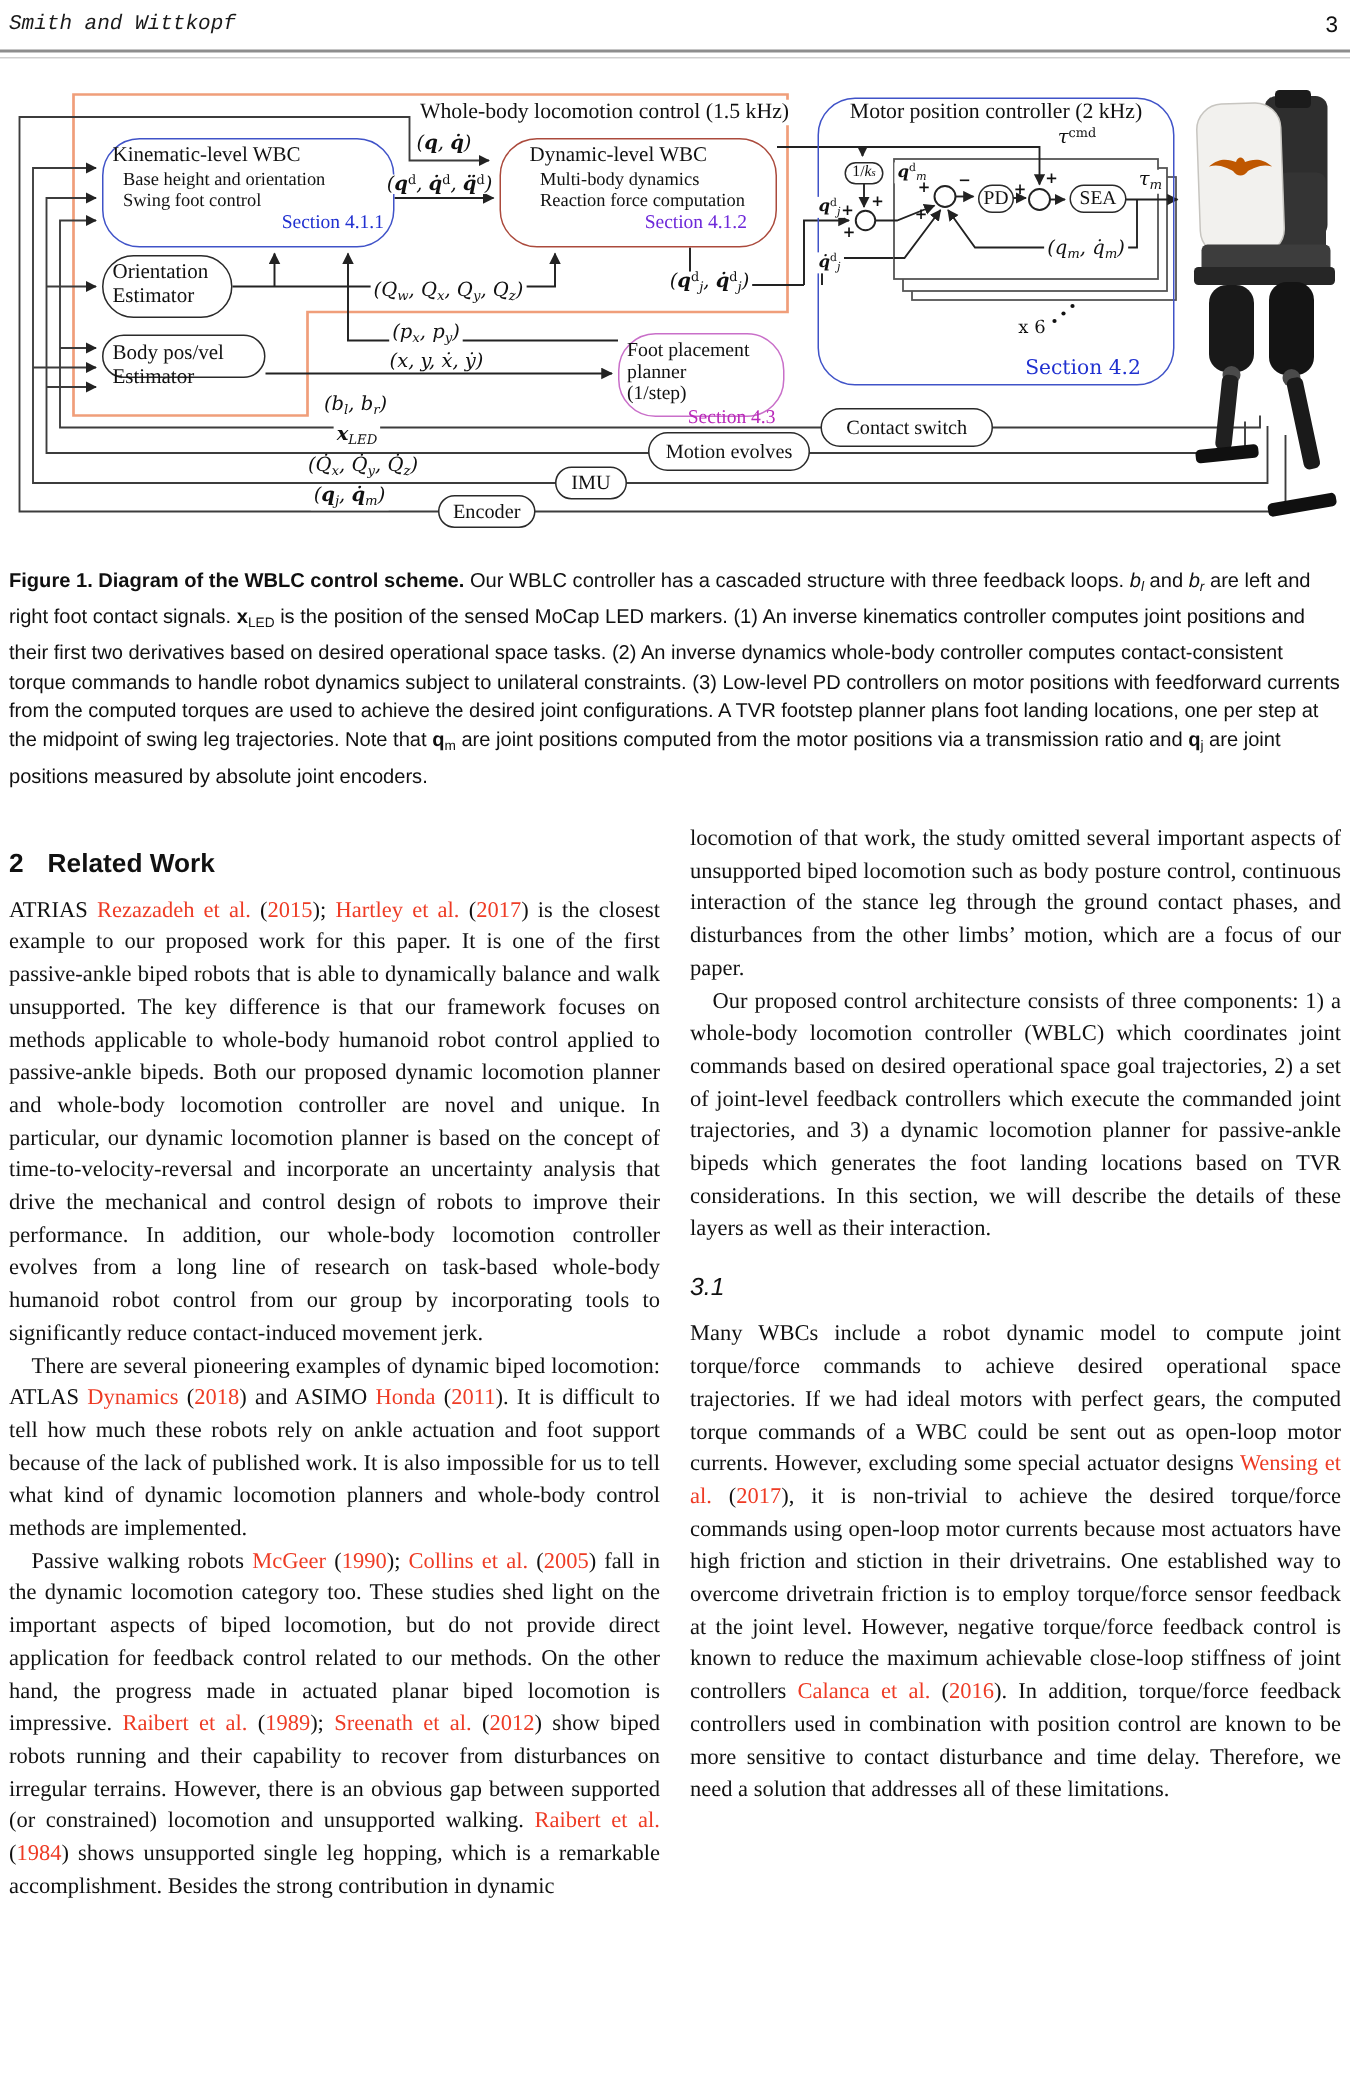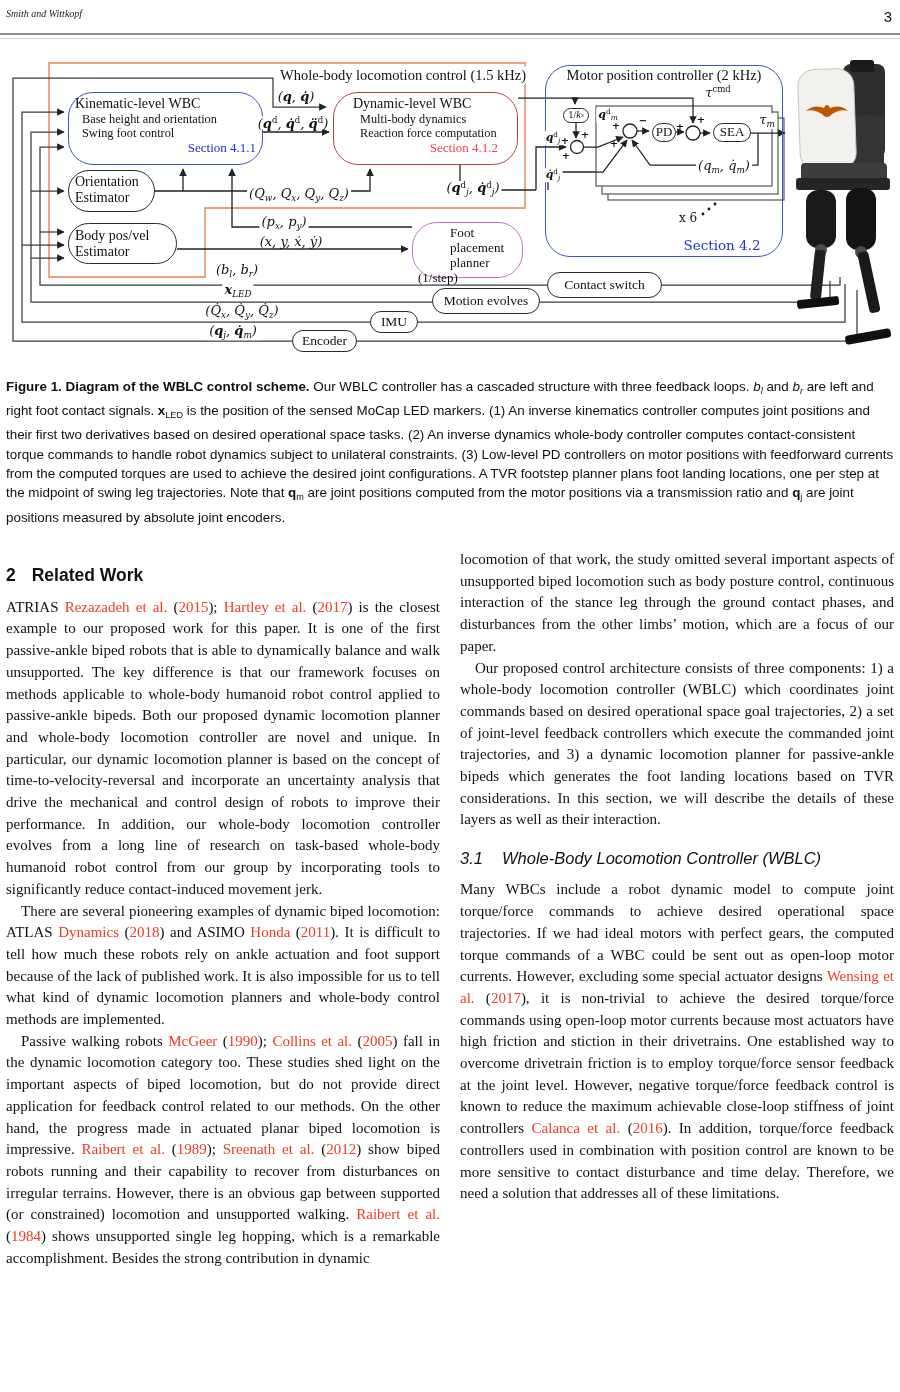--- a/index.html
+++ b/index.html
@@ -1,36 +1,36 @@
 <!DOCTYPE html>
 <html><head>
 <meta charset="utf-8">
 <style>
   html,body{margin:0;padding:0;background:#e8e8e8;}
   .page{position:relative;width:900px;height:1392px;background:#ffffff;overflow:hidden;
         font-family:"Liberation Serif",serif;color:#111;}
   
-  .running-head{position:absolute;left:6px;top:8px;font-family:Liberation Serif, serif;
-        font-style:italic;font-size:10px;color:#1a1a1a;}
+  .running-head{position:absolute;left:6px;top:8px;font-family:Liberation Mono, monospace;
+        font-style:italic;font-size:14px;color:#1a1a1a;}
   .page-num{position:absolute;right:8px;top:8px;font-family:"Liberation Sans",sans-serif;font-size:15px;}
   .head-rule{position:absolute;left:0;right:0;top:33px;height:3px;
         border-top:2px solid #8d8d8d;border-bottom:1px solid #cfcfcf;}
   
   .fig{position:absolute;left:0;top:60px;width:900px;height:312px;}
   .fig svg{position:absolute;left:0;top:0;}
   .bx{position:absolute;background:#fff;box-sizing:border-box;line-height:1.15;border-radius:25px;}
   .bx .t1{font-size:14px;}
   .bx .t2{font-size:12.3px;padding-left:7px;}
   .bx .sec{font-size:13px;text-align:right;margin-top:1px;}
   .blue-b{border:1.5px solid #4053c8;}
   .red-b{border:1.5px solid #ab4a3c;}
   .mag-b{border:1.5px solid #c96fc9;}
   .blk-b{border:1.2px solid #2a2a2a;}
   .c-blue{color:#2030d0;}
-  .c-red{color:#ef4444;}
+  .c-red{color:#6d28d9;}
   .c-mag{color:#b929b9;}
   .grp-title{position:absolute;transform:translate(-50%,-50%);font-size:14.5px;white-space:nowrap;background:#fff;padding:0 3px;}
   .mlab{position:absolute;transform:translate(-50%,-50%);font-family:"DejaVu Serif",serif;
         font-size:13px;font-style:italic;white-space:nowrap;background:#fff;padding:0 2px;line-height:1;}
   .mlab-sm{font-size:11px;}
   .mlab-rm{font-style:normal;font-size:12px;}
   .cbox{display:flex;align-items:center;justify-content:center;font-size:13.5px;}
   .sign{position:absolute;transform:translate(-50%,-50%);font-family:"DejaVu Serif",serif;
         font-size:10px;font-weight:bold;line-height:1;}
   
@@ -168,27 +168,27 @@
       <div class="t2">Multi-body dynamics</div>
       <div class="t2">Reaction force computation</div>
       <div class="sec c-red">Section 4.1.2</div>
     </div>
 
     <div class="bx blk-b" style="left:68px;top:110px;width:87px;height:42px;padding:3px 6px;font-size:14px;">
       <div>Orientation</div>
       <div>Estimator</div>
     </div>
 
-    <div class="bx blk-b" style="left:68px;top:163px;width:109px;height:41px;padding:4px 6px;font-size:14px;">
+    <div class="bx blk-b" style="left:68px;top:163px;width:109px;height:29px;padding:4px 6px;font-size:14px;">
       <div>Body pos/vel</div>
       <div>Estimator</div>
     </div>
 
     <div class="bx mag-b" style="left:412px;top:162px;width:111px;height:56px;padding:2px 5px;">
-      <div style="font-size:13.2px;margin-left:32px;">Foot placement planner</div>
+      <div style="font-size:13.2px;">Foot placement planner</div>
       <div style="font-size:13px;">(1/step)</div>
       <div class="sec c-mag">Section 4.3</div>
     </div>
 
     <div class="bx blk-b cbox" style="left:547px;top:212px;width:115px;height:26px;">Contact switch</div>
     <div class="bx blk-b cbox" style="left:432px;top:228px;width:108px;height:26px;">Motion evolves</div>
     <div class="bx blk-b cbox" style="left:370px;top:251px;width:48px;height:22px;">IMU</div>
     <div class="bx blk-b cbox" style="left:292px;top:270px;width:65px;height:22px;">Encoder</div>
 
     <div class="bx blk-b cbox" style="left:563px;top:48px;width:26px;height:15px;font-size:10.5px;">
@@ -239,18 +239,17 @@
     <div class="para"><span>ATRIAS </span><span class="s-c">Rezazadeh et al.</span><span> (</span><span class="s-c">2015</span><span>); </span><span class="s-c">Hartley et al.</span><span> (</span><span class="s-c">2017</span><span>) is the closest example to our proposed work for this paper. It is one of the first passive-ankle biped robots that is able to dynamically balance and walk unsupported. The key difference is that our framework focuses on methods applicable to whole-body humanoid robot control applied to passive-ankle bipeds. Both our proposed dynamic locomotion planner and whole-body locomotion controller are novel and unique. In particular, our dynamic locomotion planner is based on the concept of time-to-velocity-reversal and incorporate an uncertainty analysis that drive the mechanical and control design of robots to improve their performance. In addition, our whole-body locomotion controller evolves from a long line of research on task-based whole-body humanoid robot control from our group by incorporating tools to significantly reduce contact-induced movement jerk.</span></div>
     <div class="para"><span>There are several pioneering examples of dynamic biped locomotion: ATLAS </span><span class="s-c">Dynamics</span><span> (</span><span class="s-c">2018</span><span>) and ASIMO </span><span class="s-c">Honda</span><span> (</span><span class="s-c">2011</span><span>). It is difficult to tell how much these robots rely on ankle actuation and foot support because of the lack of published work. It is also impossible for us to tell what kind of dynamic locomotion planners and whole-body control methods are implemented.</span></div>
     <div class="para"><span>Passive walking robots </span><span class="s-c">McGeer</span><span> (</span><span class="s-c">1990</span><span>); </span><span class="s-c">Collins et al.</span><span> (</span><span class="s-c">2005</span><span>) fall in the dynamic locomotion category too. These studies shed light on the important aspects of biped locomotion, but do not provide direct application for feedback control related to our methods. On the other hand, the progress made in actuated planar biped locomotion is impressive. </span><span class="s-c">Raibert et al.</span><span> (</span><span class="s-c">1989</span><span>); </span><span class="s-c">Sreenath et al.</span><span> (</span><span class="s-c">2012</span><span>) show biped robots running and their capability to recover from disturbances on irregular terrains. However, there is an obvious gap between supported (or constrained) locomotion and unsupported walking. </span><span class="s-c">Raibert et al.</span><span> (</span><span class="s-c">1984</span><span>) shows unsupported single leg hopping, which is a remarkable accomplishment. Besides the strong contribution in dynamic</span></div>
   </div>
 
   <div class="col col-right">
     <div class="para"><span>locomotion of that work, the study omitted several important aspects of unsupported biped locomotion such as body posture control, continuous interaction of the stance leg through the ground contact phases, and disturbances from the other limbs’ motion, which are a focus of our paper.</span></div>
     <div class="para"><span>Our proposed control architecture consists of three components: 1) a whole-body locomotion controller (WBLC) which coordinates joint commands based on desired operational space goal trajectories, 2) a set of joint-level feedback controllers which execute the commanded joint trajectories, and 3) a dynamic locomotion planner for passive-ankle bipeds which generates the foot landing locations based on TVR considerations. In this section, we will describe the details of these layers as well as their interaction.</span></div>
     <div class="h-sub">
       <span class="no">3.1</span>
-        <span>Whole-Body Locomotion Controller (WBLC)</span>
     </div>
     <div class="para"><span>Many WBCs include a robot dynamic model to compute joint torque/force commands to achieve desired operational space trajectories. If we had ideal motors with perfect gears, the computed torque commands of a WBC could be sent out as open-loop motor currents. However, excluding some special actuator designs </span><span class="s-c">Wensing et al.</span><span> (</span><span class="s-c">2017</span><span>), it is non-trivial to achieve the desired torque/force commands using open-loop motor currents because most actuators have high friction and stiction in their drivetrains. One established way to overcome drivetrain friction is to employ torque/force sensor feedback at the joint level. However, negative torque/force feedback control is known to reduce the maximum achievable close-loop stiffness of joint controllers </span><span class="s-c">Calanca et al.</span><span> (</span><span class="s-c">2016</span><span>). In addition, torque/force feedback controllers used in combination with position control are known to be more sensitive to contact disturbance and time delay. Therefore, we need a solution that addresses all of these limitations.</span></div>
   </div>
 
 </div>
 
 </body></html>

